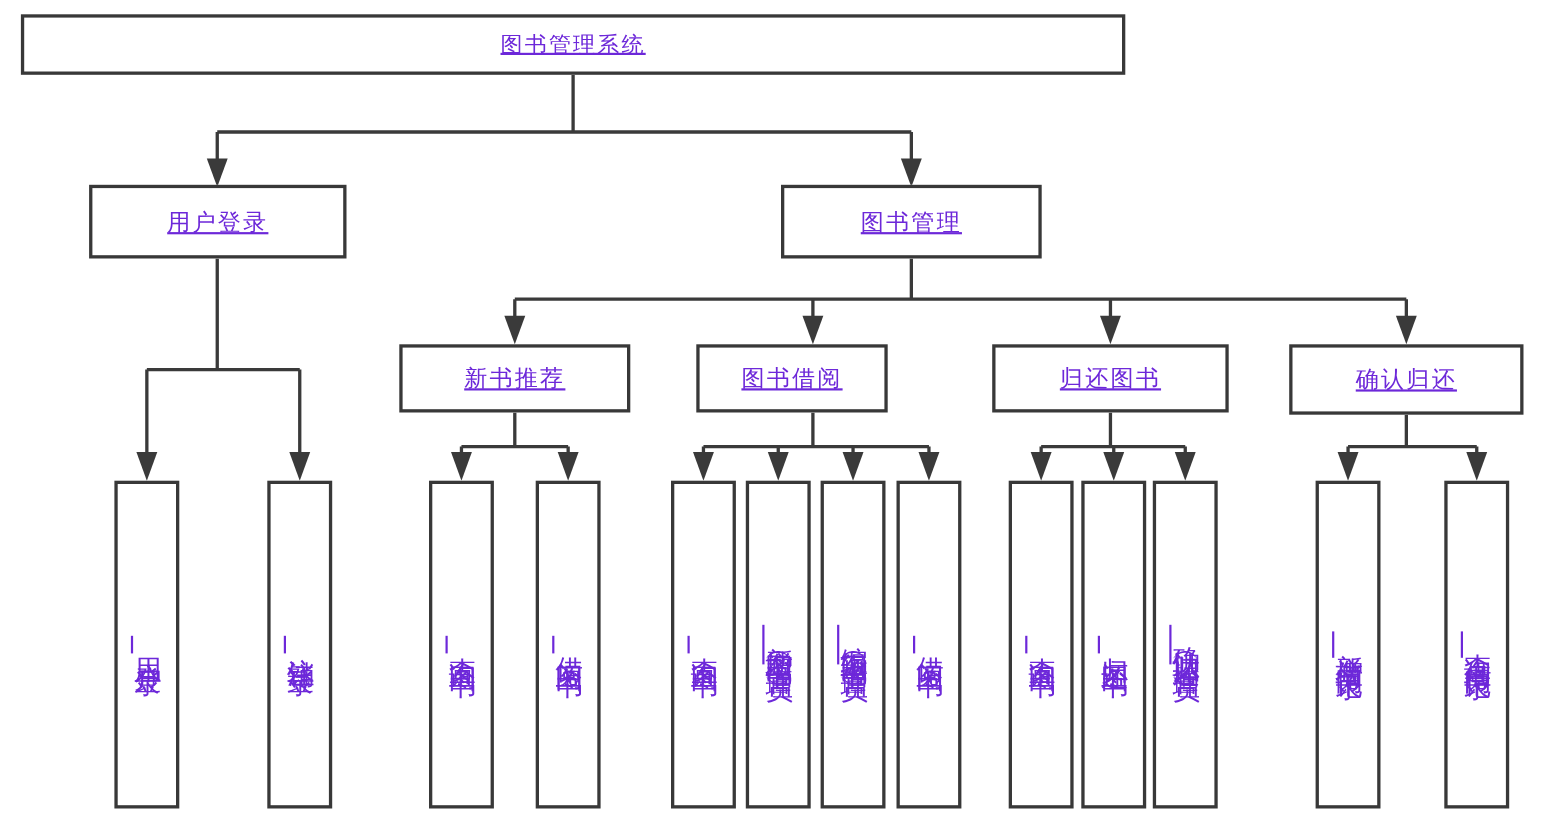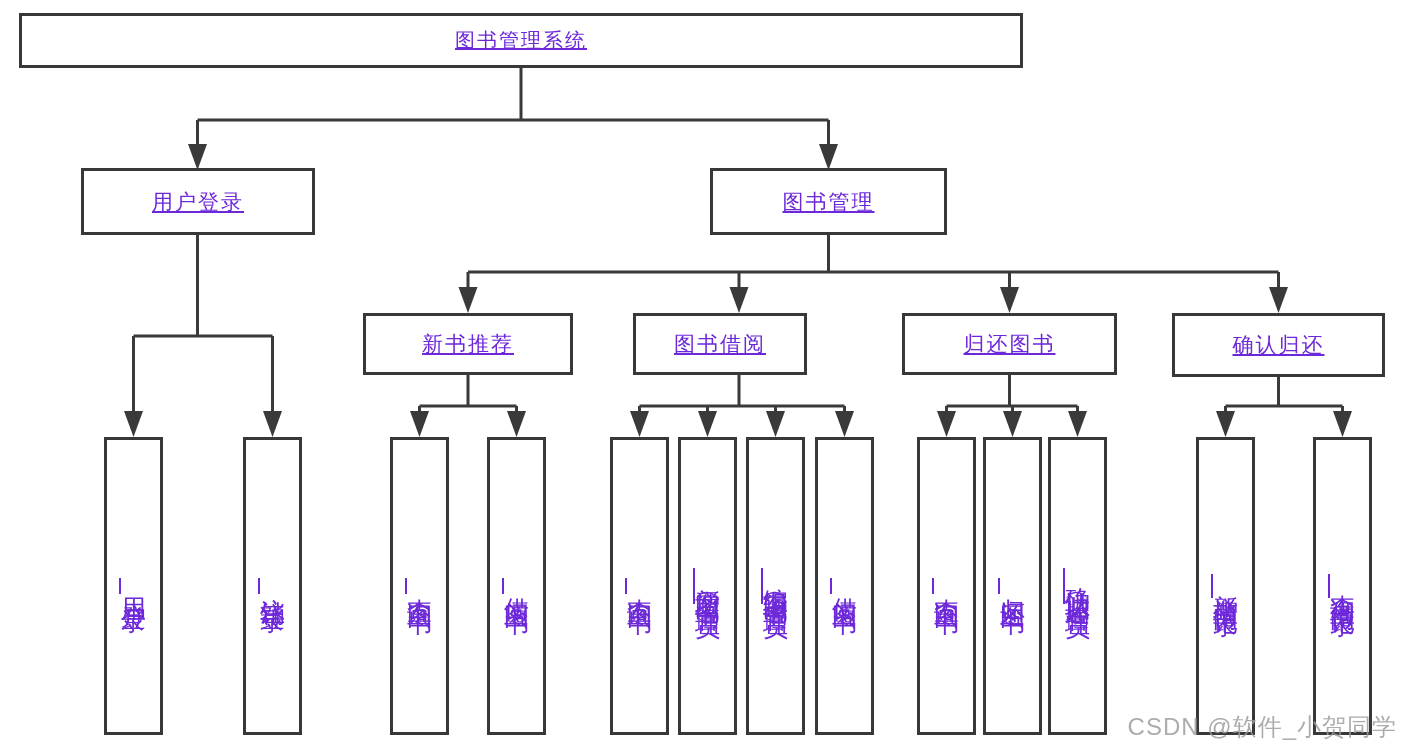--- a/index.html
+++ b/index.html
@@ -136,15 +136,14 @@
     <span class="vtext">确认归还（管理员）</span>
   </div>
 
   <div class="node leaf" style="left:1196px">
     <span class="vtext">新增借阅记录</span>
   </div>
   <div class="node leaf" style="left:1313px">
     <span class="vtext">查询借阅记录</span>
   </div>
 
-  <div class="watermark">CSDN @软件_小贺同学</div>
 
 </div>
 
 </body></html>

